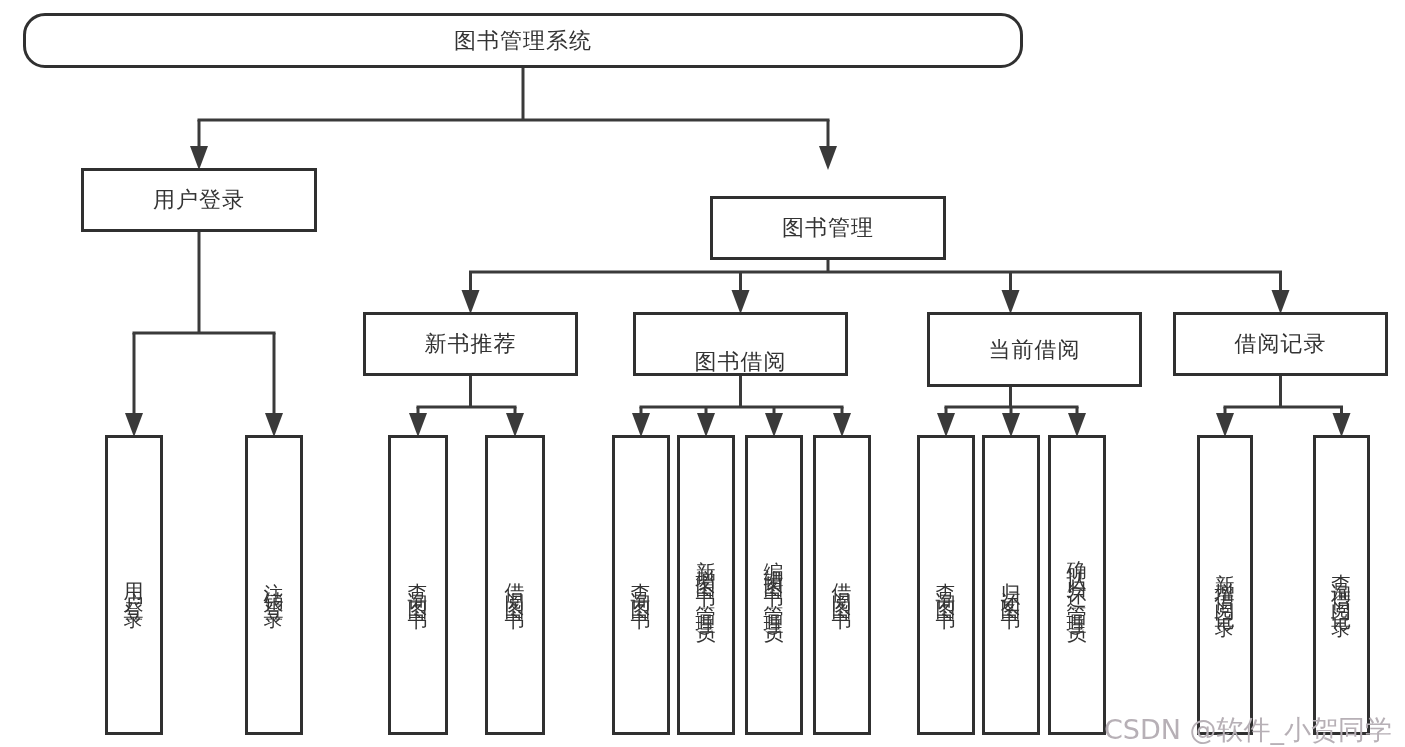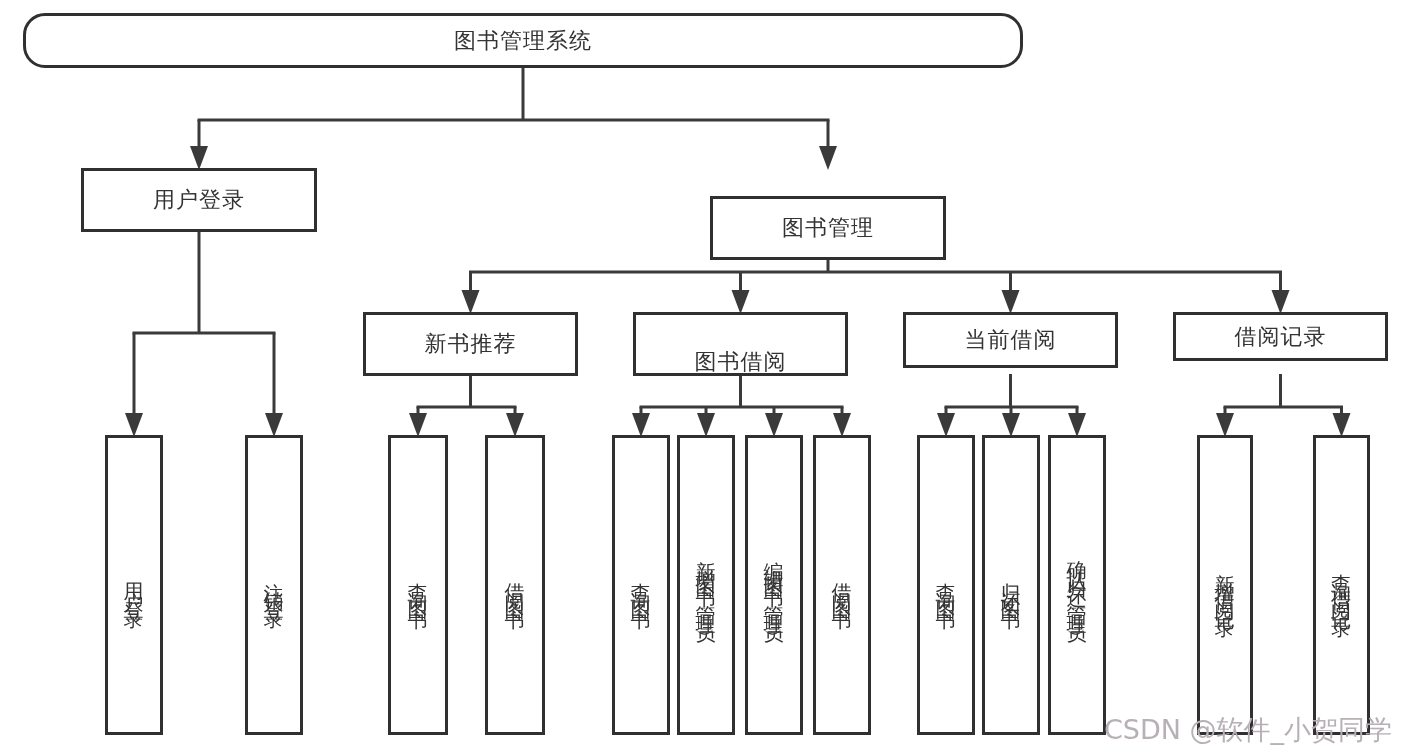--- a/index.html
+++ b/index.html
@@ -136,24 +136,24 @@
       </div>
       <div class="node v" style="left: 245px; top: 435px; width: 58px; height: 300px;">
         <span class="lbl">注销登录</span>
       </div>
       <div class="node h" style="left: 363px; top: 312px; width: 215px; height: 64px;">
         <span class="lbl">新书推荐</span>
       </div>
       <div class="node h" style="left: 633px; top: 312px; width: 215px; height: 64px; align-items: flex-end;">
         <span class="lbl">图书借阅</span>
       </div>
-      <div class="node h" style="left: 903px; top: 312px; width: 215px; height: 56px; font-family: Liberation Serif, serif;">
+      <div class="node h" style="left: 927px; top: 312px; width: 215px; height: 75px; font-family: Liberation Serif, serif;">
         <span class="lbl">当前借阅</span>
       </div>
-      <div class="node h" style="left: 1173px; top: 312px; width: 215px; height: 49px; font-family: Liberation Serif, serif;">
+      <div class="node h" style="left: 1173px; top: 312px; width: 215px; height: 64px; font-family: Liberation Serif, serif;">
         <span class="lbl">借阅记录</span>
       </div>
       <div class="node v" style="left: 388px; top: 435px; width: 60px; height: 300px;">
         <span class="lbl">查询图书</span>
       </div>
       <div class="node v" style="left: 485px; top: 435px; width: 60px; height: 300px;">
         <span class="lbl">借阅图书</span>
       </div>
       <div class="node v" style="left: 612px; top: 435px; width: 58px; height: 300px;">
         <span class="lbl">查询图书</span>

